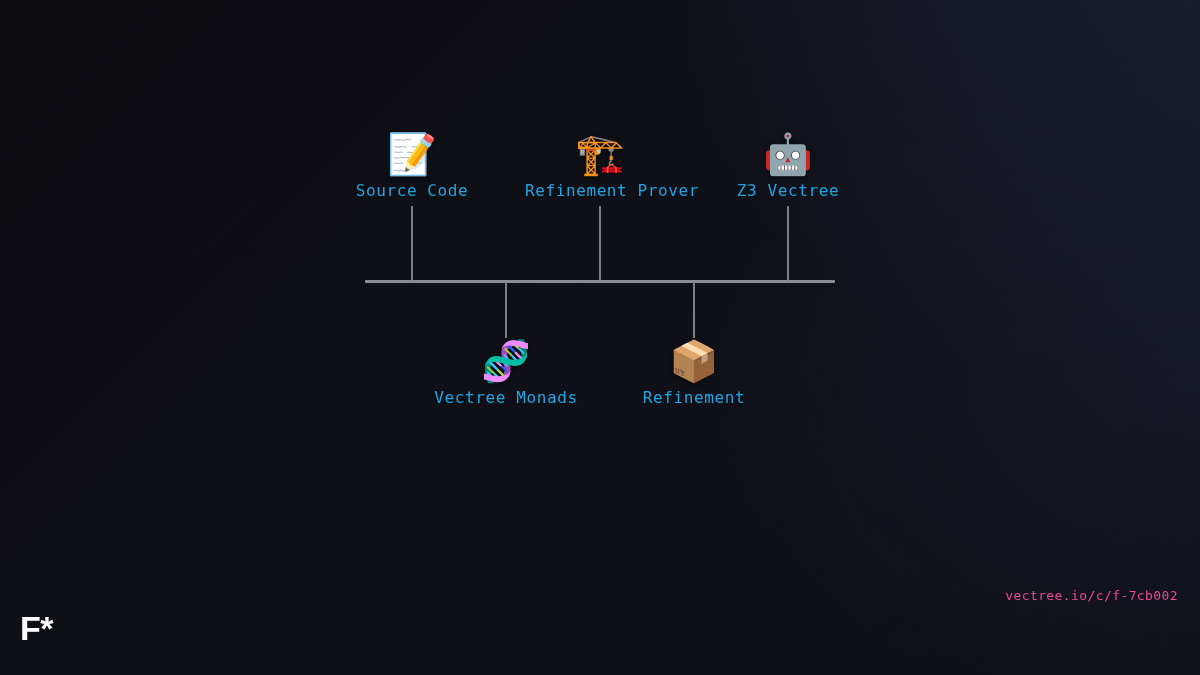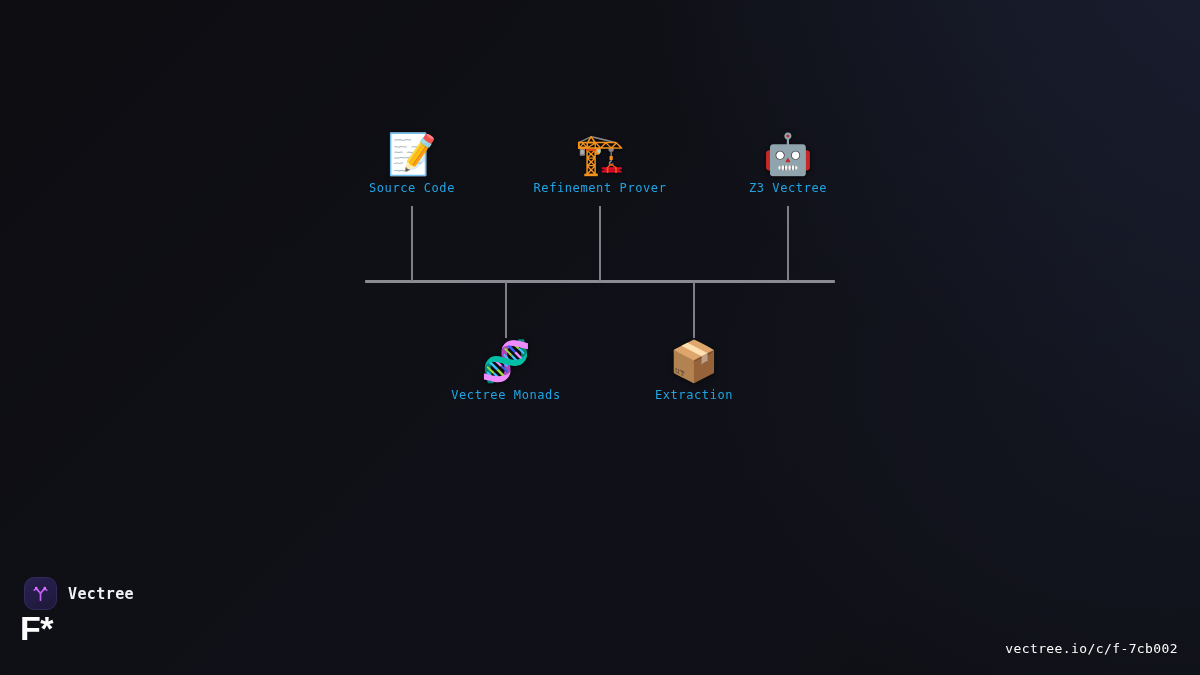--- a/index.html
+++ b/index.html
@@ -63,21 +63,21 @@
     height:46px;
     display:block;
     text-align:center;
     filter:drop-shadow(0 1px 2px rgba(0,0,0,0.65));
   }
 
   .node-label {
     display:block;
     margin-top:4px;
     font-family:"DejaVu Sans Mono", monospace;
-    font-size:12px;
+    font-size:16px;
     letter-spacing:0.6px;
     color:#1fa5e4;
     white-space:nowrap;
   }
 
   
   #brand {
     position:absolute;
     left:24px;
     top:577px;
@@ -114,24 +114,24 @@
     font-size:34px;
     font-weight:bold;
     color:#ffffff;
     line-height:34px;
     letter-spacing:-0.5px;
   }
 
   #share-url {
     position:absolute;
     right:22px;
-    top:641px;
+    top:588px;
     font-family:"DejaVu Sans Mono", monospace;
     font-size:13px;
-    color:#ffffff;
+    color:#ec4899;
     letter-spacing:0.4px;
   }
 </style>
 </head>
 <body>
 
 <div id="bg-glow"></div>
 
 <div id="canvas">
 
@@ -161,43 +161,23 @@
       <span class="node-label">Z3 Vectree</span>
     </div>
 
     <div class="node" style="left:506px; top:338px;">
       <span class="node-icon">🧬</span>
       <span class="node-label">Vectree Monads</span>
     </div>
 
     <div class="node" style="left:694px; top:338px;">
       <span class="node-icon">📦</span>
-      <span class="node-label">Extraction</span>
+      <span class="node-label">Refinement</span>
     </div>
 
   </div>
 
-  <div id="brand">
-    <div id="brand-mark">
-      <svg width="19" height="19" viewBox="0 0 19 19" aria-hidden="true">
-        <g stroke="#c25ff0" stroke-width="1.7" stroke-linecap="round" fill="none">
-          <path d="M9.5 16.2 L9.5 9.2"></path>
-          <path d="M9.5 9.2 L5.2 4.6"></path>
-          <path d="M9.5 9.2 L13.8 4.6"></path>
-          <path d="M5.2 4.6 L3.3 6.2"></path>
-          <path d="M5.2 4.6 L6.9 6.2"></path>
-          <path d="M13.8 4.6 L12.1 6.2"></path>
-          <path d="M13.8 4.6 L15.7 6.2"></path>
-        </g>
-        <g fill="#e07bff">
-          <circle cx="5.2" cy="3.9" r="1.25"></circle>
-          <circle cx="13.8" cy="3.9" r="1.25"></circle>
-        </g>
-      </svg>
-    </div>
-    <span id="brand-name">Vectree</span>
-  </div>
 
   <div id="wordmark">F*</div>
 
   <div id="share-url">vectree.io/c/f-7cb002</div>
 
 </div>
 
 </body></html>

